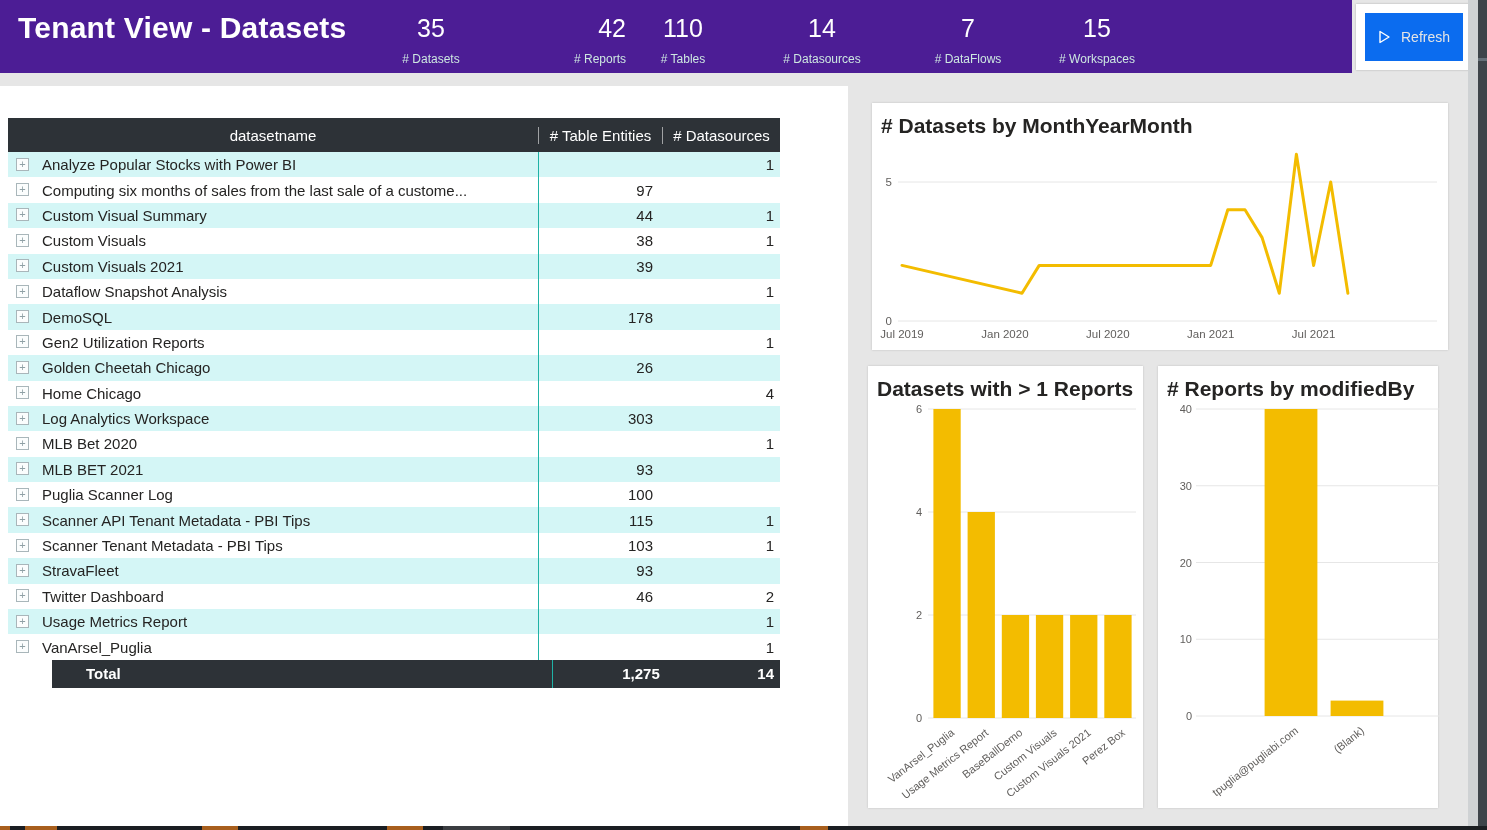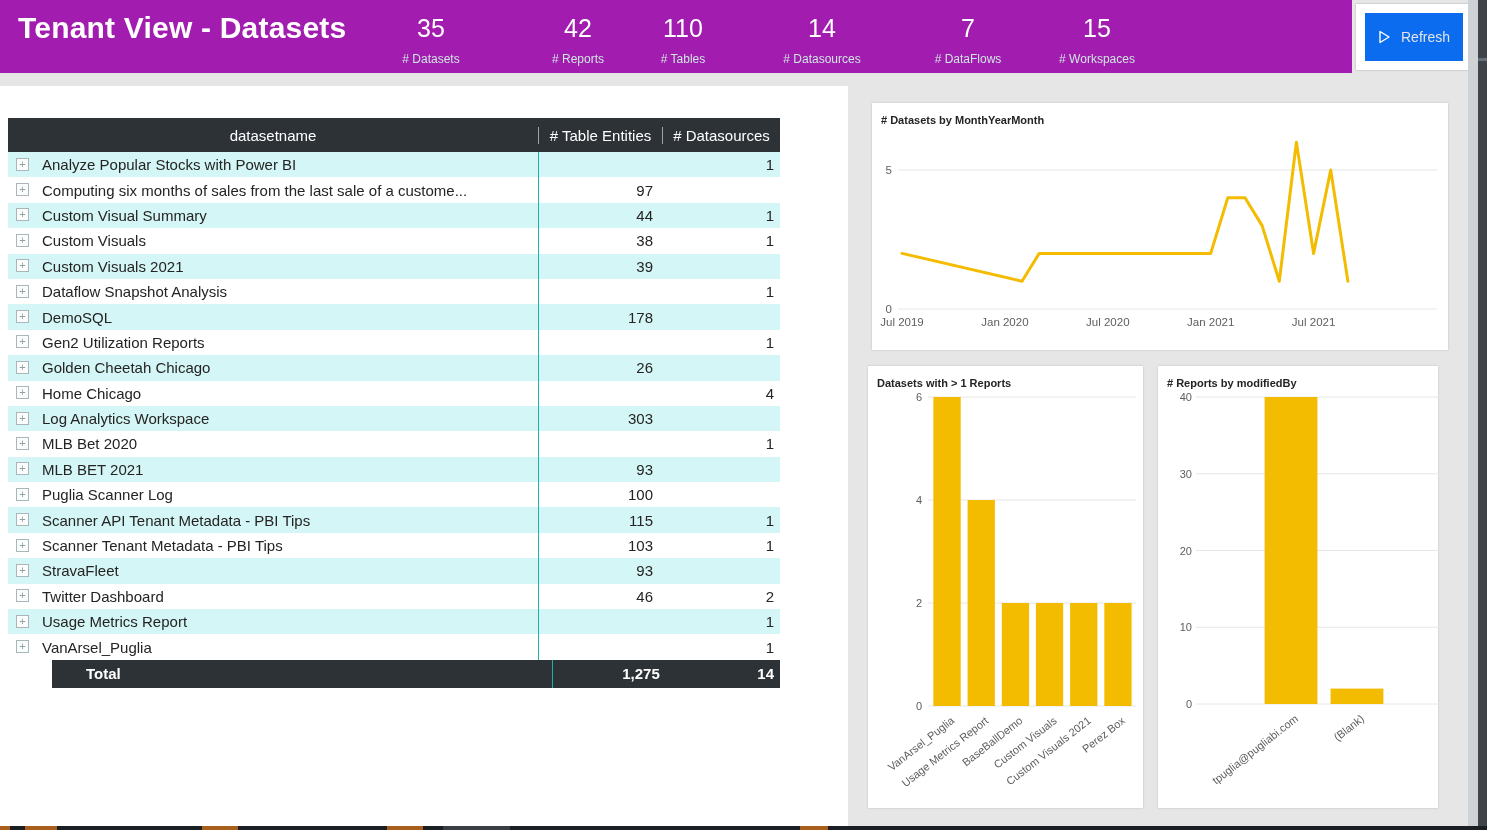--- a/index.html
+++ b/index.html
@@ -6,21 +6,21 @@
   html, body { width: 1487px; height: 830px; overflow: hidden; }
   body {
     position: relative;
     background: #e6e6e6;
     font-family: "Liberation Sans", "DejaVu Sans", sans-serif;
     color: #252423;
   }
   
   #header-bar {
     position: absolute; left: 0; top: 0; width: 1352px; height: 73px;
-    background: #a21caf;
+    background: #4c1d95;
   }
   #page-title {
     position: absolute; left: 18px; top: 11px;
     font-size: 30px; font-weight: 700; color: #ffffff; letter-spacing: .2px;
   }
   .kpi { position: absolute; top: 0; width: 140px; text-align: center; }
   .kpi-value { margin-top: 14px; font-size: 25px; font-weight: 500; color: #ffffff; }
   .kpi-label { margin-top: 9px; font-size: 12px; color: #cde7e1; }
   #refresh-card {
     position: absolute; left: 1356px; top: 4px; width: 116px; height: 66px;
@@ -53,40 +53,40 @@
     width: 13px; height: 13px; border: 1px solid #a9b6ba; background: #fbfdfd;
     color: #8fa0a5; font-size: 11px; line-height: 11px; text-align: center; cursor: pointer;
   }
   .t-total { display: flex; height: 28px; background: #2d3237; color: #ffffff; font-weight: 700; align-items: center; margin-left: 44px; }
   .t-total .c-name { color: #ffffff; }
   
   .card { position: absolute; background: #ffffff; box-shadow: 0 0 2px rgba(0,0,0,.18); }
   #line-card { left: 872px; top: 103px; width: 576px; height: 247px; }
   #bar1-card { left: 868px; top: 366px; width: 275px; height: 442px; }
   #bar2-card { left: 1158px; top: 366px; width: 280px; height: 442px; }
-  .chart-title { padding: 11px 4px 0 9px; font-size: 11px; font-weight: 600; color: #252423; white-space: nowrap; }
+  .chart-title { padding: 11px 4px 0 9px; font-size: 21px; font-weight: 600; color: #252423; white-space: nowrap; }
   .card svg { display: block; }
   
   #scrollbar-col { position: absolute; left: 1468px; top: 0; width: 10px; height: 830px; background: #cfd2d4; }
   #right-strip { position: absolute; left: 1478px; top: 0; width: 9px; height: 830px; background: #3e444a; }
   #right-strip-notch { position: absolute; left: 0; top: 58px; width: 9px; height: 3px; background: #667079; }
   #bottom-strip { position: absolute; left: 0; top: 826px; width: 1487px; height: 4px; background: #1b1e22; }
   .bs-seg { position: absolute; top: 0; height: 4px; }
 </style>
 </head>
 <body>
 
 <div id="header-bar">
   <div id="page-title">Tenant View - Datasets</div>
   <div id="kpis">
       <div class="kpi" style="left: 361px;">
         <div class="kpi-value">35</div>
         <div class="kpi-label"># Datasets</div>
       </div>
-      <div class="kpi" style="left: 508px;">
+      <div class="kpi" style="left: 486px; text-align: right;">
         <div class="kpi-value">42</div>
         <div class="kpi-label"># Reports</div>
       </div>
       <div class="kpi" style="left: 613px;">
         <div class="kpi-value">110</div>
         <div class="kpi-label"># Tables</div>
       </div>
       <div class="kpi" style="left: 752px;">
         <div class="kpi-value">14</div>
         <div class="kpi-label"># Datasources</div>

